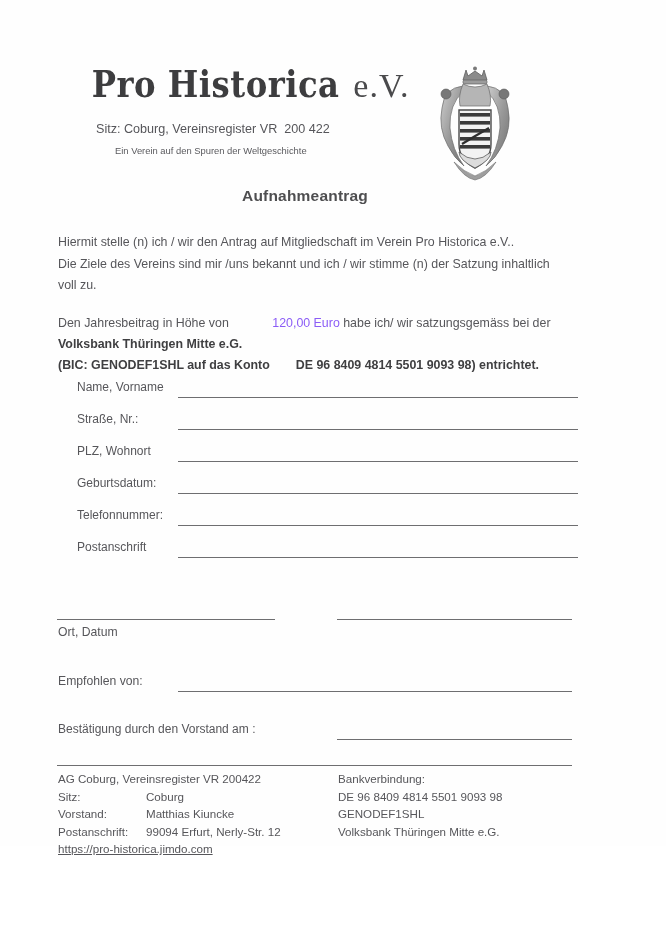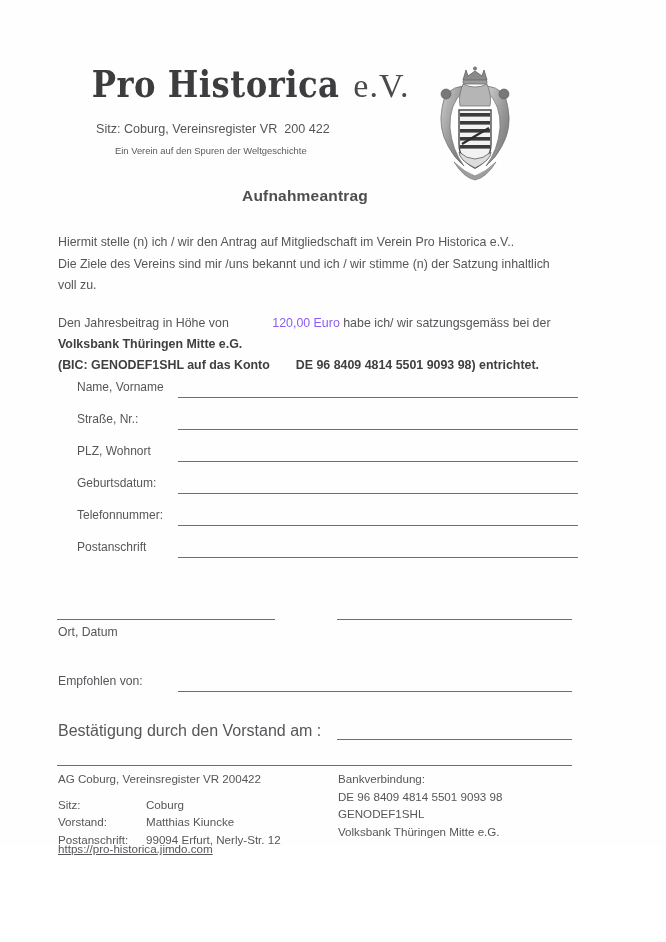--- a/index.html
+++ b/index.html
@@ -185,21 +185,21 @@
     left: 178px;
     top: 691px;
     width: 394px;
     border-bottom: 1.3px solid #6e6e70;
   }
 
   .label-bestaetigung {
     position: absolute;
     left: 58px;
     top: 722px;
-    font-size: 16px;
+    font-size: 12px;
     color: #56565a;
   }
   .rule-bestaetigung {
     position: absolute;
     left: 337px;
     top: 739px;
     width: 235px;
     border-bottom: 1.3px solid #6e6e70;
   }
 
@@ -230,21 +230,21 @@
     width: 280px;
   }
   .footer-col-right {
     position: absolute;
     left: 280px;
     top: 0;
     width: 260px;
   }
   .fl-row { position: relative; height: 17.6px; white-space: nowrap; }
   .fl-key { display: inline-block; width: 88px; }
-  .fl-val { display: inline-block; margin-top: 8px; }
+  .fl-val { display: inline-block; }
   .footer-url {
     display: inline-block;
     margin-top: 0;
     text-decoration: underline;
     color: #56565a;
   }
 </style>
 </head>
 <body>
 

